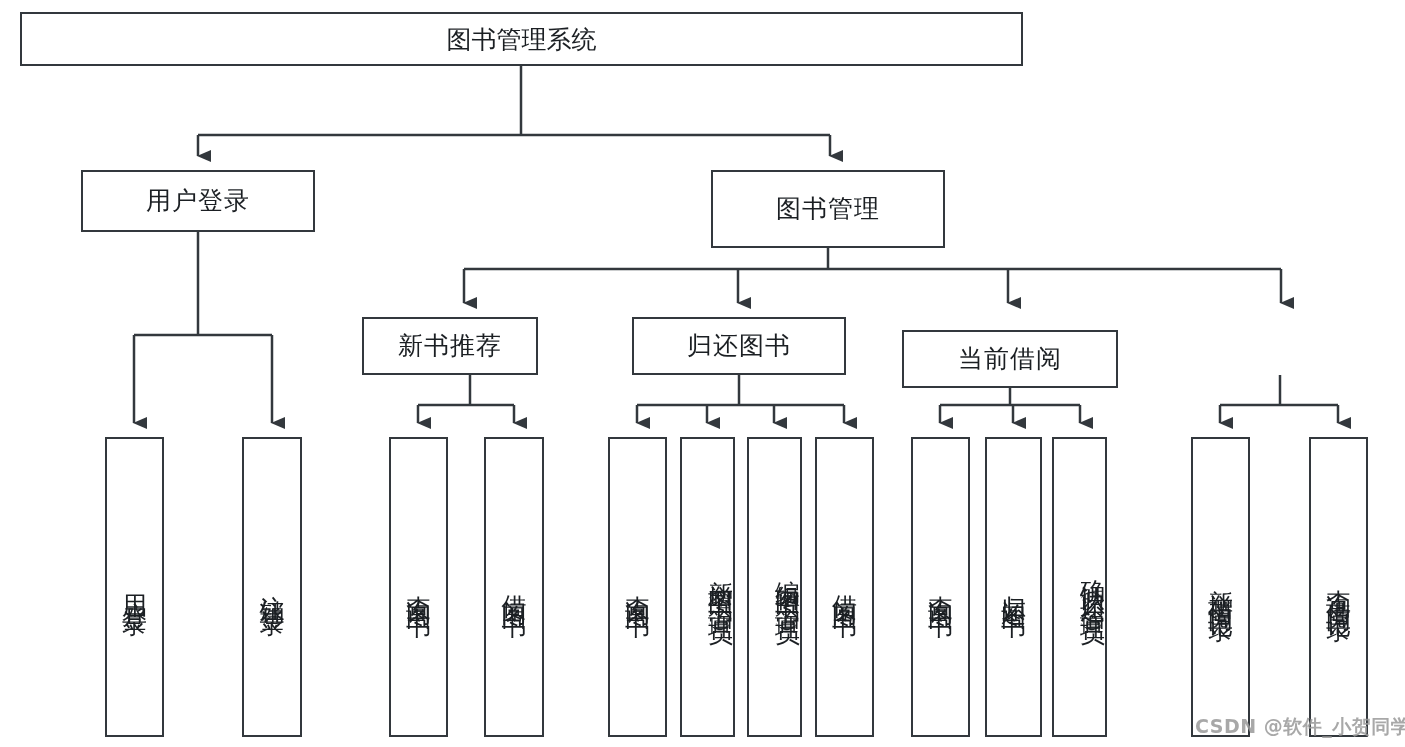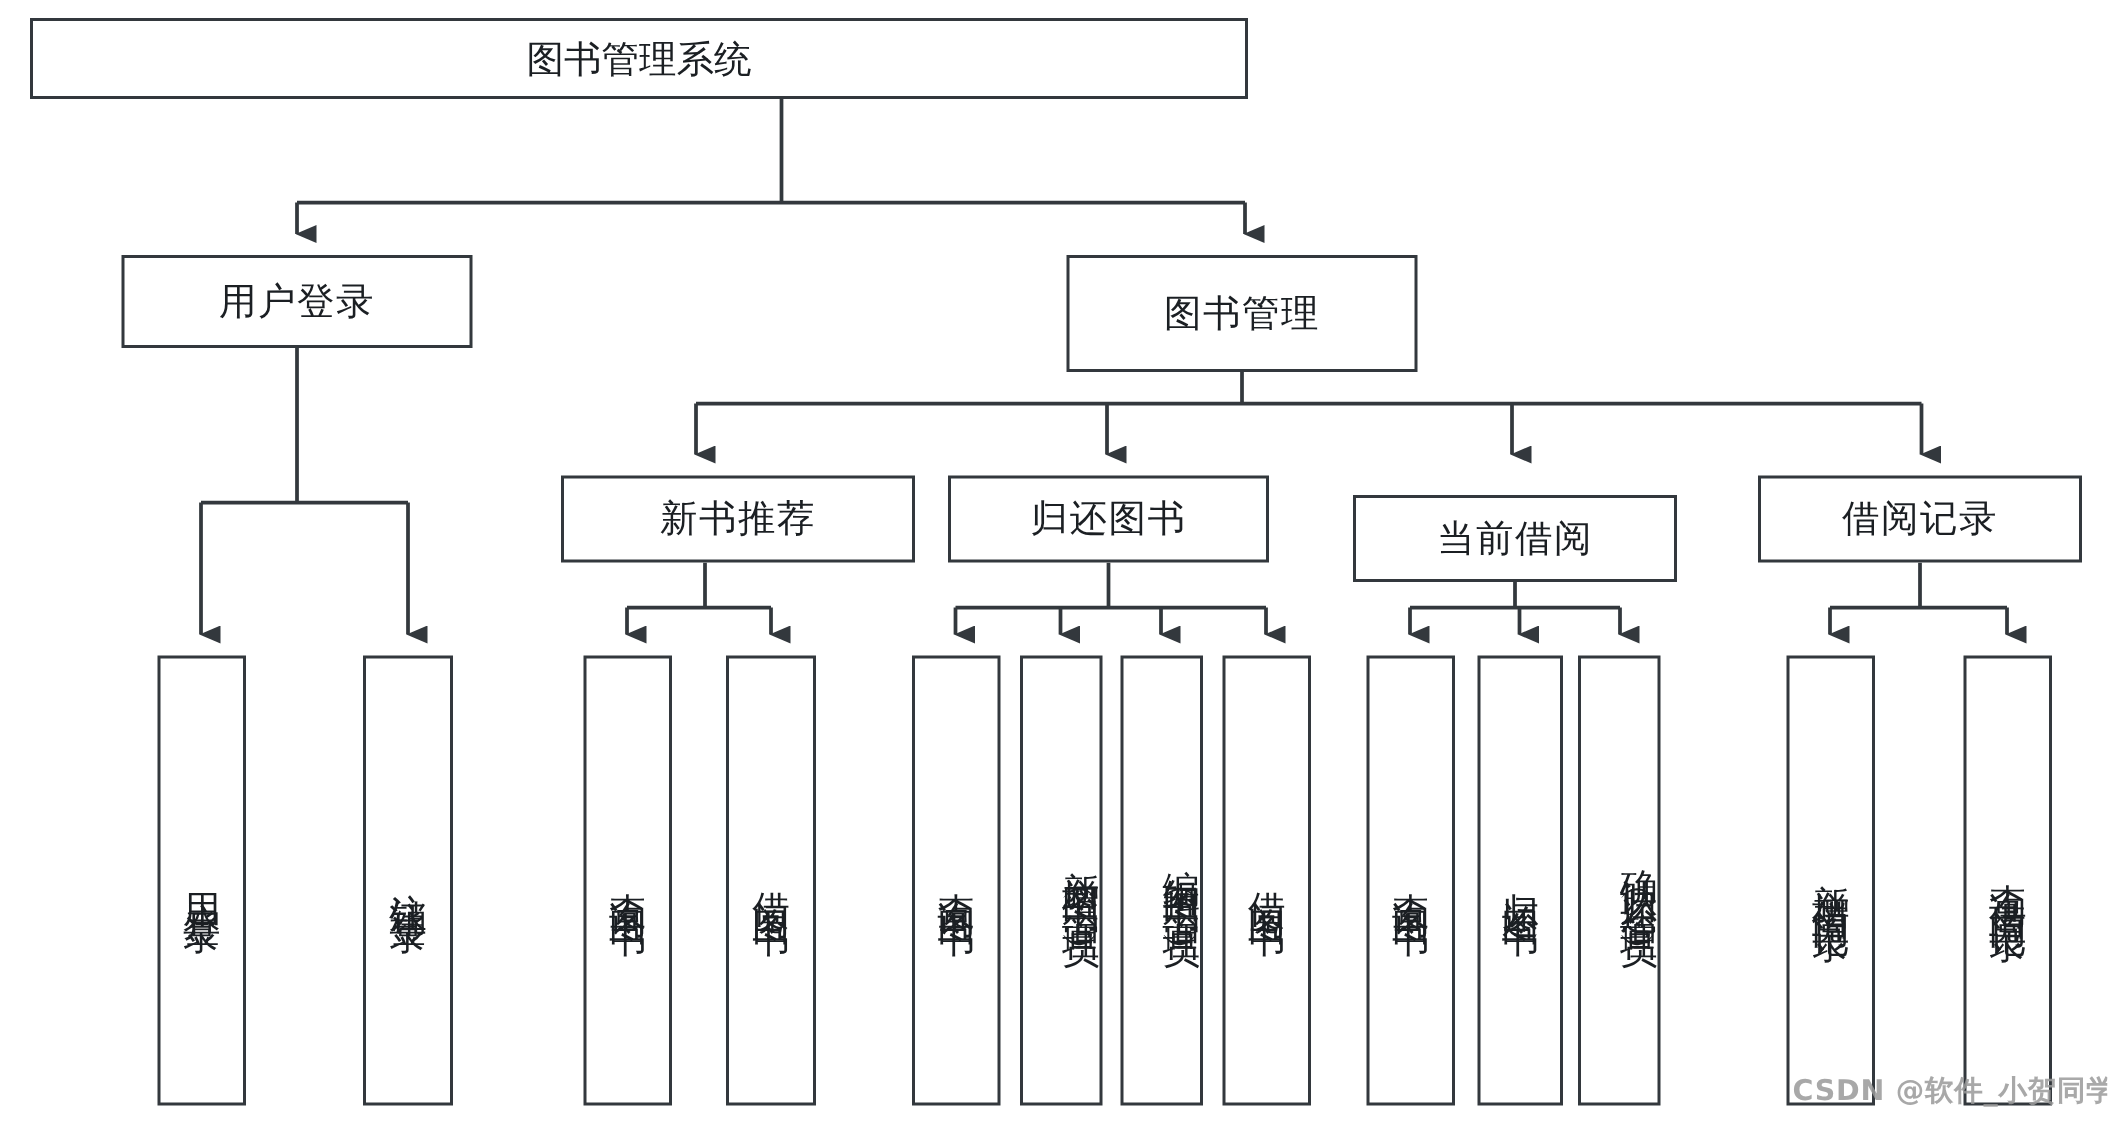--- a/index.html
+++ b/index.html
@@ -116,29 +116,28 @@
       <path d="M 1013 405 L 1013 423" marker-end="url(#arrow)"></path>
       <path d="M 1080 405 L 1080 423" marker-end="url(#arrow)"></path>
 
       <path d="M 1280 375 L 1280 405"></path>
       <path d="M 1220 405 L 1338 405"></path>
       <path d="M 1220 405 L 1220 423" marker-end="url(#arrow)"></path>
       <path d="M 1338 405 L 1338 423" marker-end="url(#arrow)"></path>
     </g>
   </svg>
 
-  <div class="node root" style="left: 20px; top: 12px; width: 812px; height: 54px;">图书管理系统</div>
+  <div class="node root" style="left: 20px; top: 12px; width: 1003px; height: 54px;">图书管理系统</div>
 
   <div class="node horiz" style="left: 81px; top: 170px; width: 234px; height: 62px;">用户登录</div>
   <div class="node horiz" style="left: 711px; top: 170px; width: 234px; height: 78px;">图书管理</div>
 
-  <div class="node horiz" style="left: 362px; top: 317px; width: 236px; height: 58px; margin-left: 12px;">新书推荐</div>
+  <div class="node horiz" style="left: 362px; top: 317px; width: 176px; height: 58px;">新书推荐</div>
   <div class="node horiz" style="left: 632px; top: 317px; width: 214px; height: 58px;">归还图书</div>
   <div class="node horiz" style="left: 902px; top: 317px; width: 216px; height: 58px; margin-top: 13px;">当前借阅</div>
-  <div class="node horiz" style="left: 1172px; top: 317px; width: 216px; height: 58px;">借阅记录</div>
 
   <div class="node vert mid" style="left: 105px; top: 437px; width: 59px; height: 300px;">用户登录</div>
   <div class="node vert mid" style="left: 242px; top: 437px; width: 60px; height: 300px;">注销登录</div>
   <div class="node vert mid" style="left: 389px; top: 437px; width: 59px; height: 300px;">查询图书</div>
   <div class="node vert mid" style="left: 484px; top: 437px; width: 60px; height: 300px;">借阅图书</div>
   <div class="node vert mid" style="left: 608px; top: 437px; width: 59px; height: 300px;">查询图书</div>
   <div class="node vert" style="left: 680px; top: 437px; width: 55px; height: 300px;">新增图书（管理员）</div>
   <div class="node vert" style="left: 747px; top: 437px; width: 55px; height: 300px;">编辑图书（管理员）</div>
   <div class="node vert mid" style="left: 815px; top: 437px; width: 59px; height: 300px;">借阅图书</div>
   <div class="node vert mid" style="left: 911px; top: 437px; width: 59px; height: 300px;">查询图书</div>

